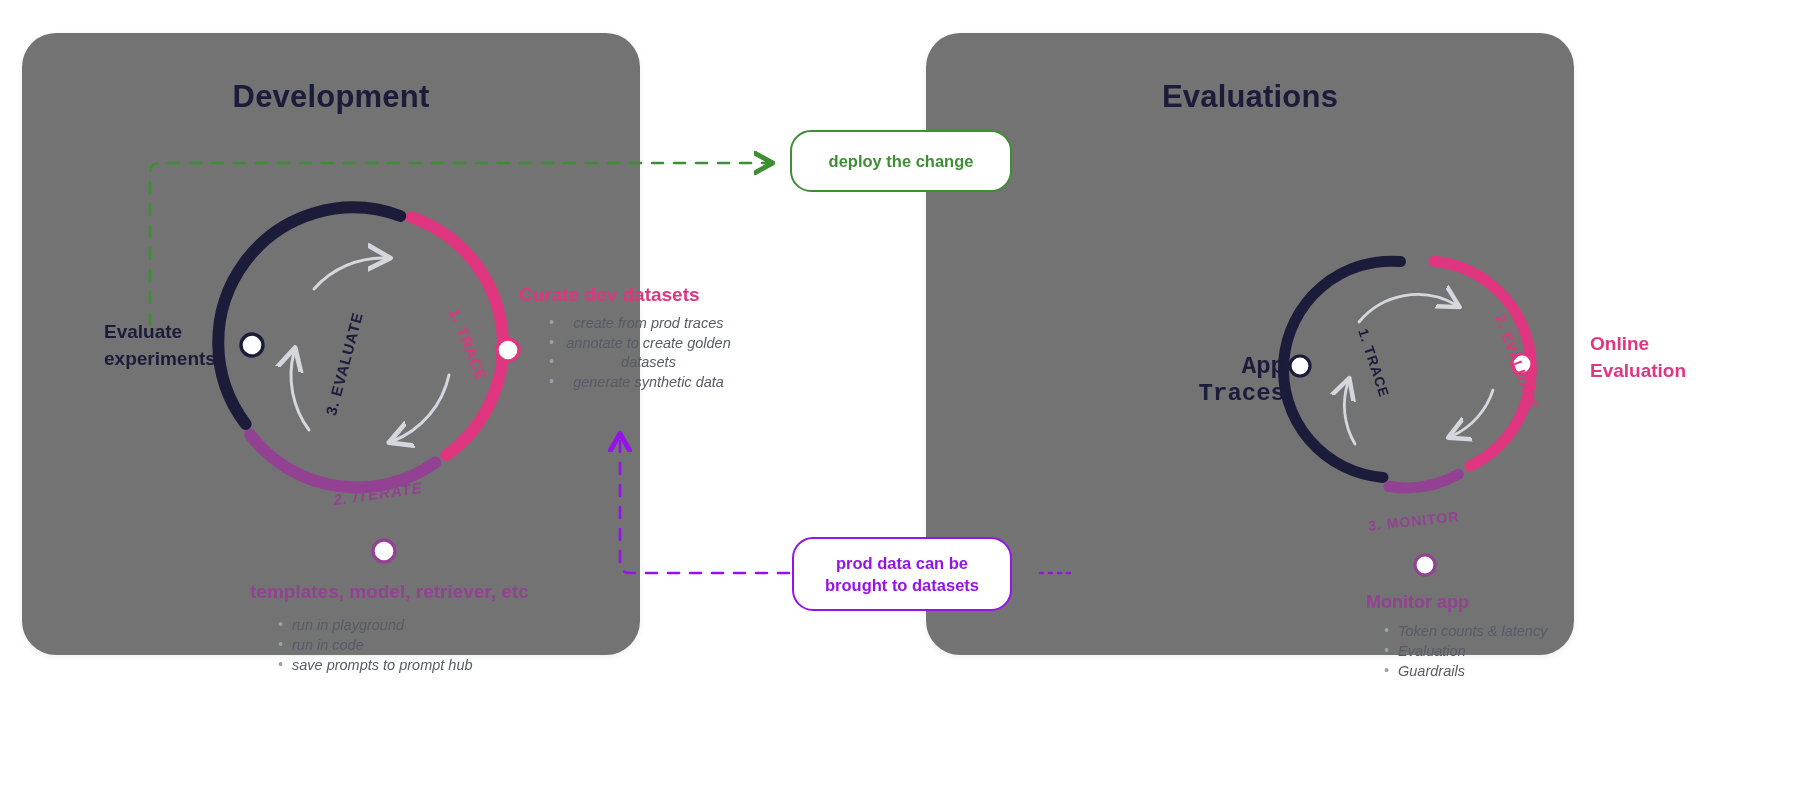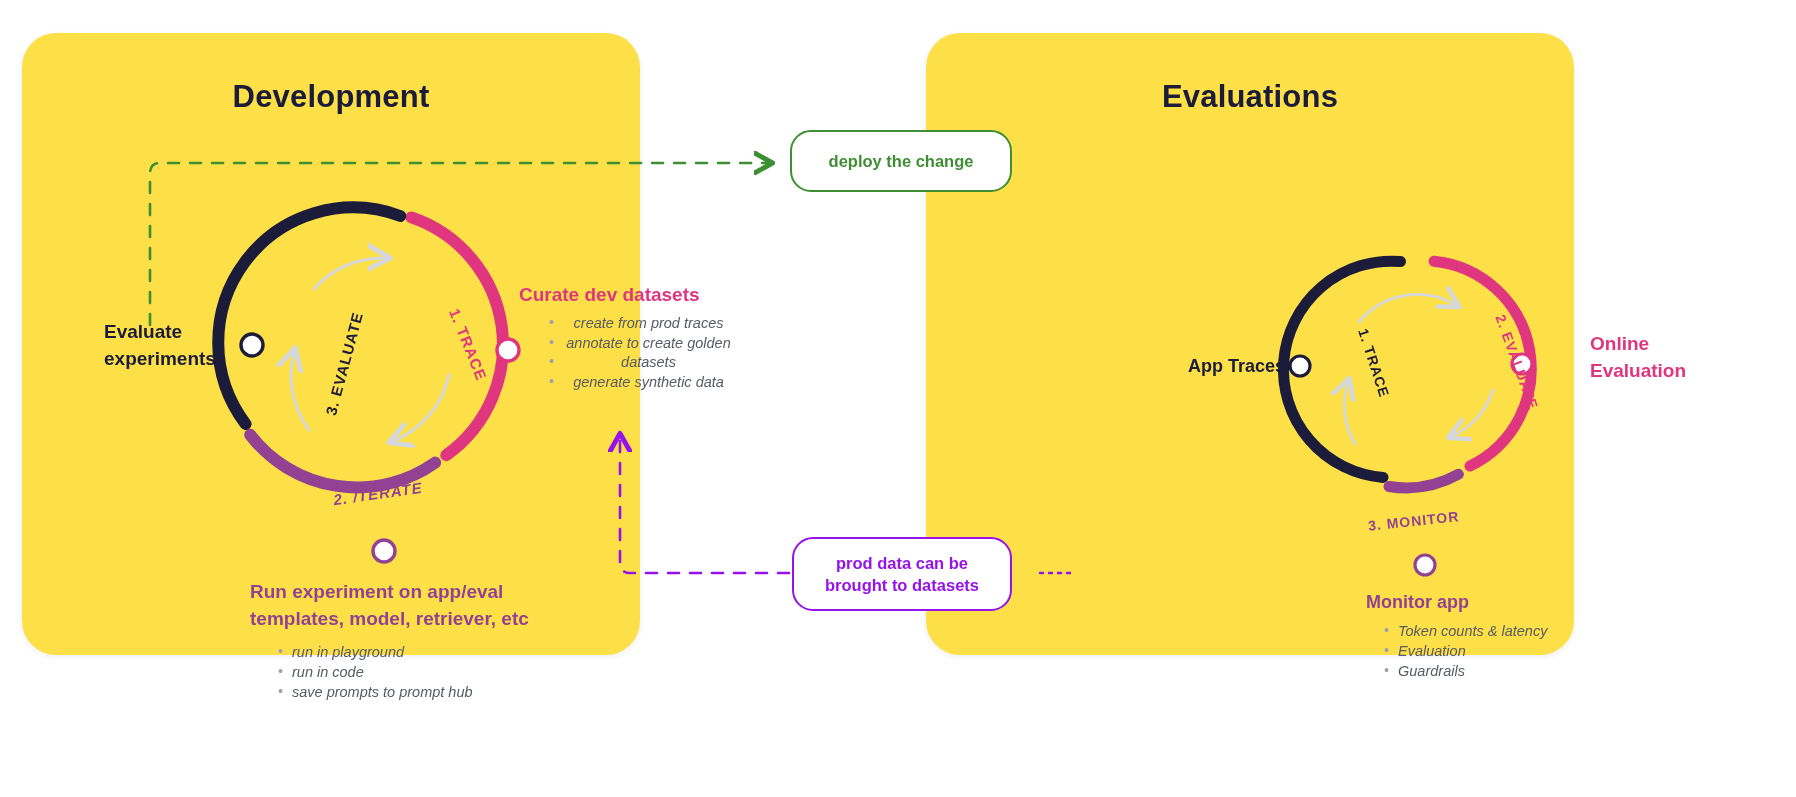--- a/index.html
+++ b/index.html
@@ -1,18 +1,18 @@
 <!DOCTYPE html>
 <html><head>
 <meta charset="utf-8">
 <style>
   html,body{margin:0;padding:0;background:#ffffff;}
   body{width:1796px;height:797px;position:relative;overflow:hidden;
        font-family:"Liberation Sans","DejaVu Sans",sans-serif;}
-  .panel{position:absolute;background:#fde047;border-radius:34px;
+  .panel{position:absolute;background:#737373;border-radius:34px;
          box-shadow:0 2px 6px rgba(20,24,60,.07);}
   #panel-dev{left:22px;top:33px;width:618px;height:622px;}
   #panel-prod{left:926px;top:33px;width:648px;height:622px;}
   .panel-title{position:absolute;left:0;right:0;top:46px;text-align:center;
        font-size:31px;font-weight:bold;color:#1b1b3a;letter-spacing:.2px;}
   svg.layer{position:absolute;left:0;top:0;width:1796px;height:797px;overflow:visible;pointer-events:none;}
   .txt{position:absolute;}
   .hdr-pink{color:#e0357f;font-weight:bold;font-size:19px;line-height:24px;}
   .hdr-purple{color:#934192;font-weight:bold;font-size:19px;line-height:27px;}
   .hdr-dark{color:#1b1b3a;font-weight:bold;font-size:19px;line-height:27px;}
@@ -102,31 +102,30 @@
   <div class="hdr-pink">Curate dev datasets</div>
   <ul class="bullets" style="margin-top:7px;margin-left:30px;text-align:center;">
     <li>create from prod  traces</li>
     <li>annotate to create golden</li>
     <li style="padding-left:14px;">datasets</li>
     <li>generate synthetic data</li>
   </ul>
 </div>
 
 <div class="txt" style="left:250px;top:578px;width:300px;">
-  <div class="hdr-purple">Run experiment on app/eval</div>
   <div class="hdr-purple">templates, model, retriever, etc</div>
   <ul class="bullets tight" style="margin-top:10px;margin-left:28px;">
     <li>run in playground</li>
     <li>run in code</li>
     <li>save prompts to prompt hub</li>
   </ul>
 </div>
 
 <div class="txt" style="left:1155px;top:353px;width:130px;text-align:right;">
-  <div class="hdr-dark" style="font-size:18px;">App Traces</div>
+  <div class="hdr-dark" style="font-size:24px;font-family:Liberation Mono, monospace;">App Traces</div>
 </div>
 
 <div class="txt" style="left:1590px;top:330px;width:150px;">
   <div class="hdr-pink" style="line-height:27px;">Online</div>
   <div class="hdr-pink" style="line-height:27px;">Evaluation</div>
 </div>
 
 <div class="txt" style="left:1366px;top:589px;width:230px;">
   <div class="hdr-purple" style="font-size:18px;">Monitor app</div>
   <ul class="bullets tight" style="margin-top:5px;margin-left:18px;">

